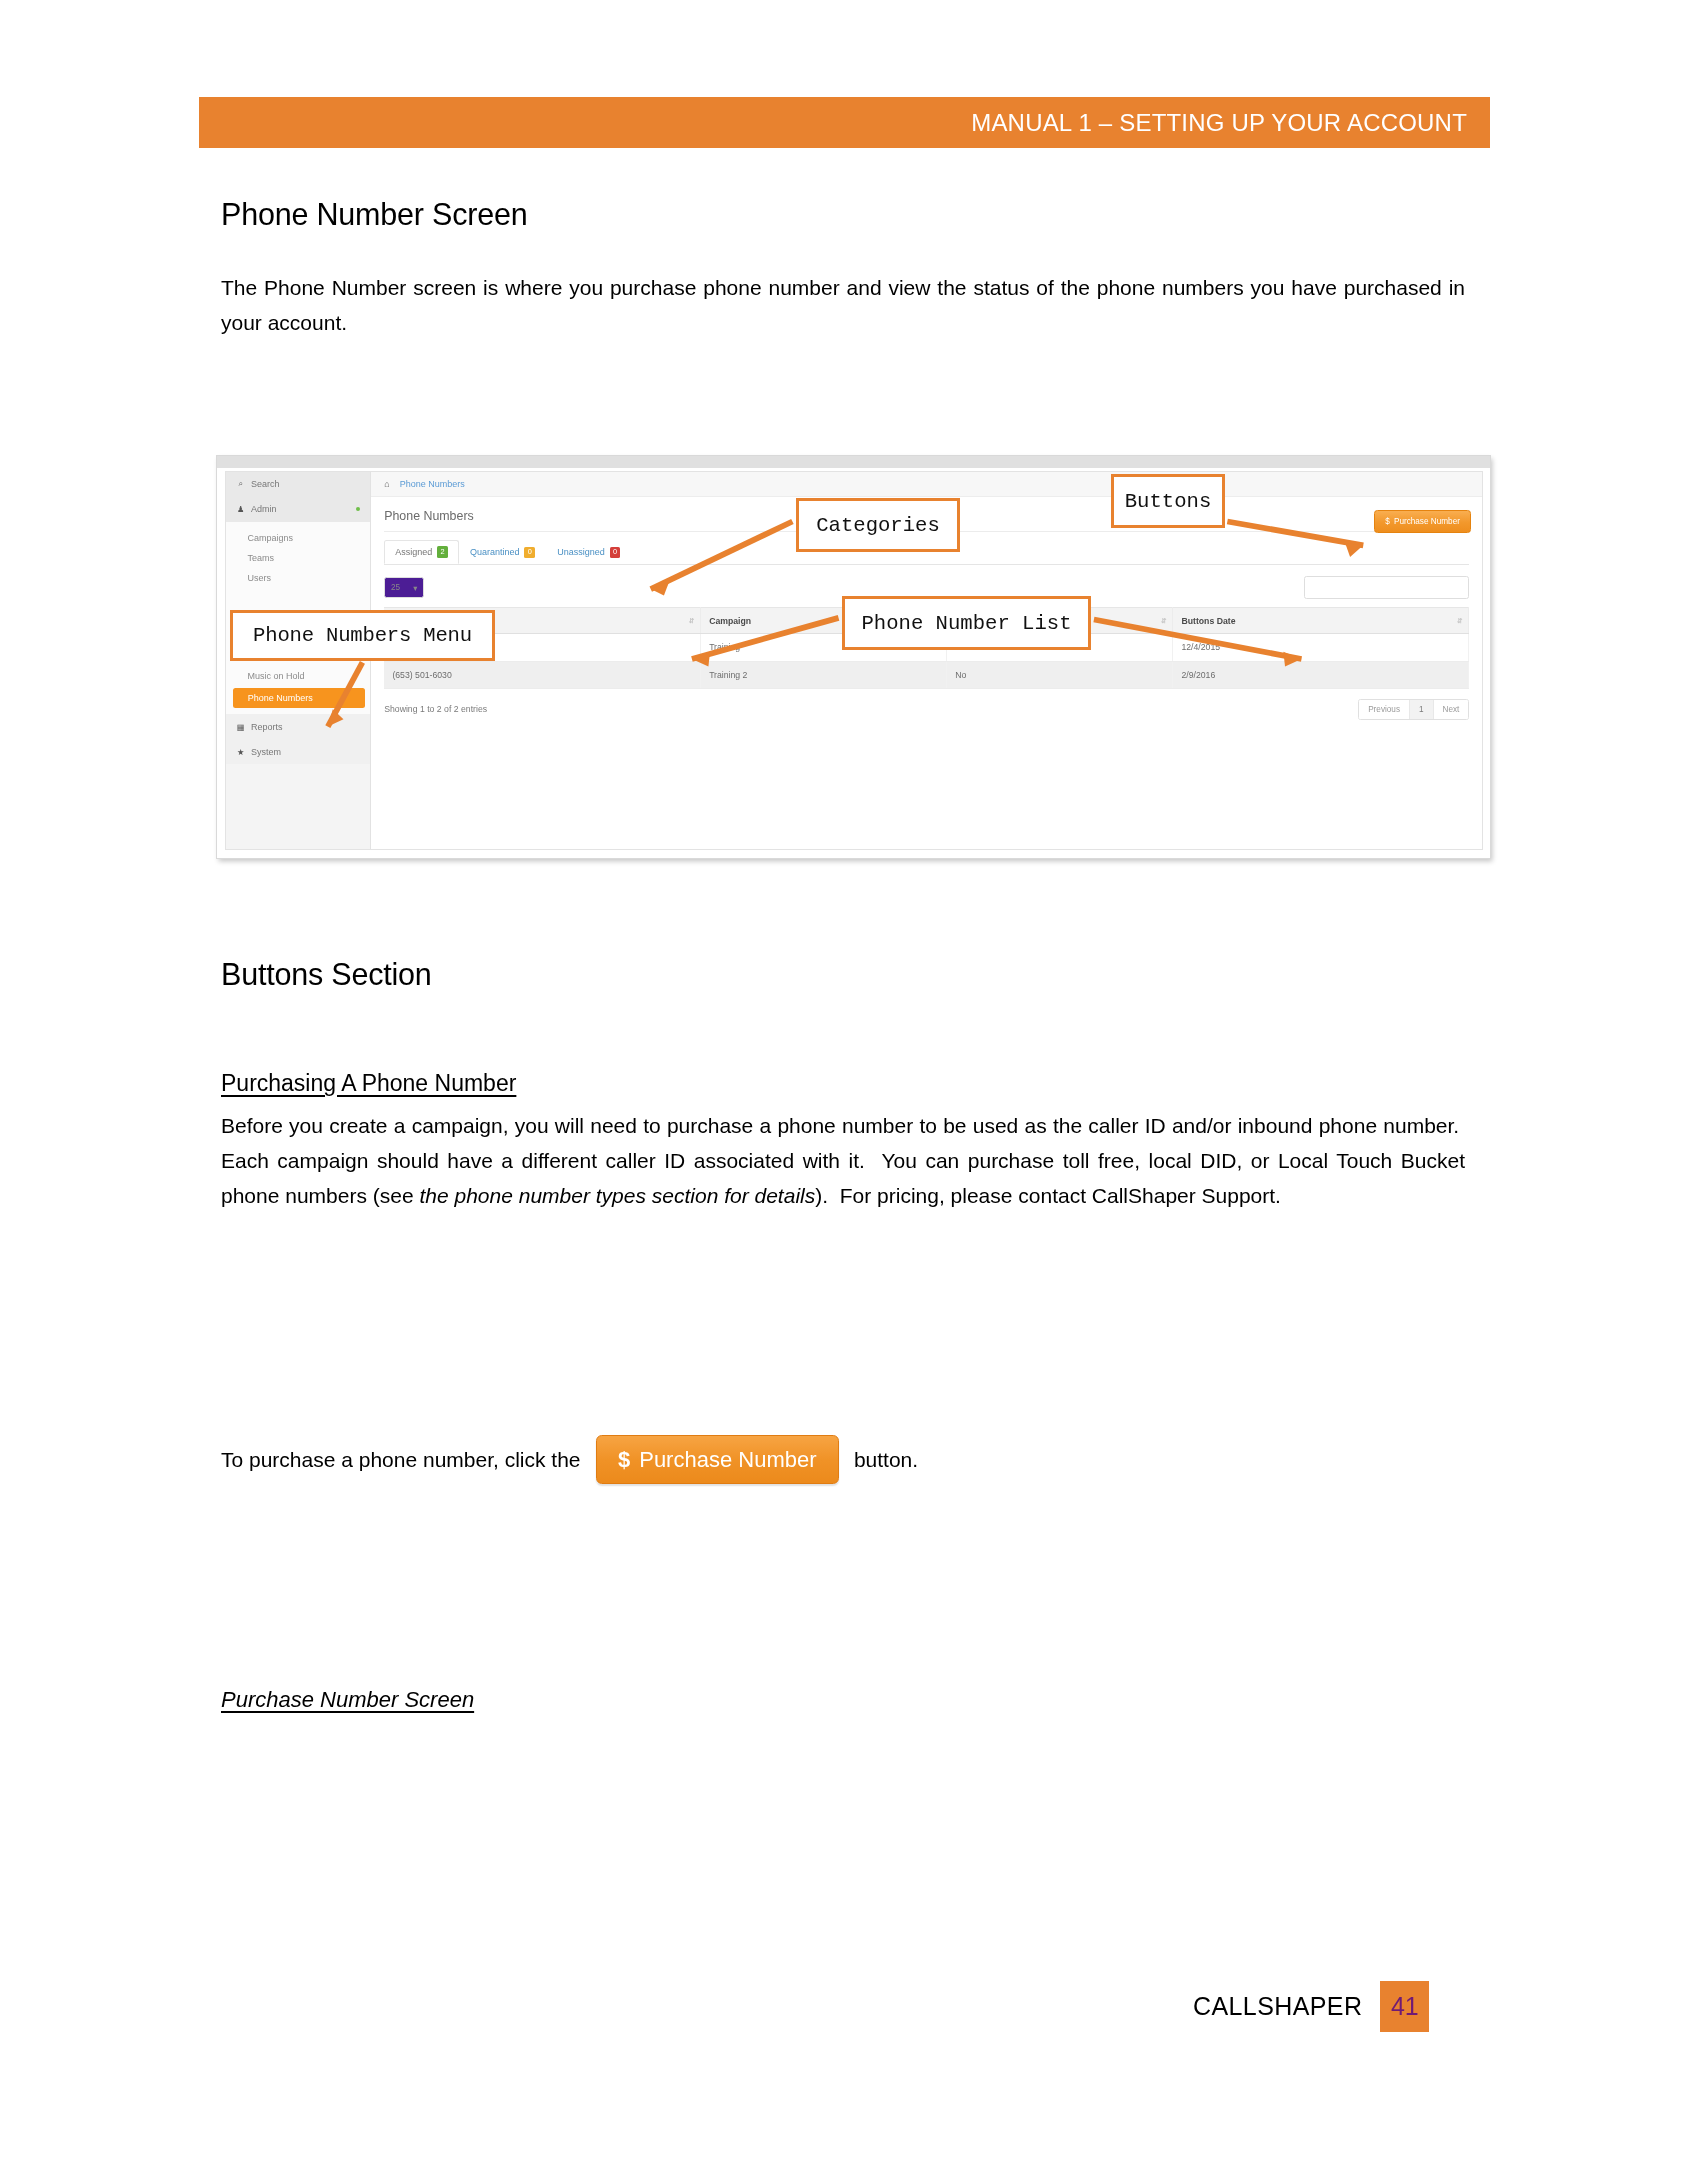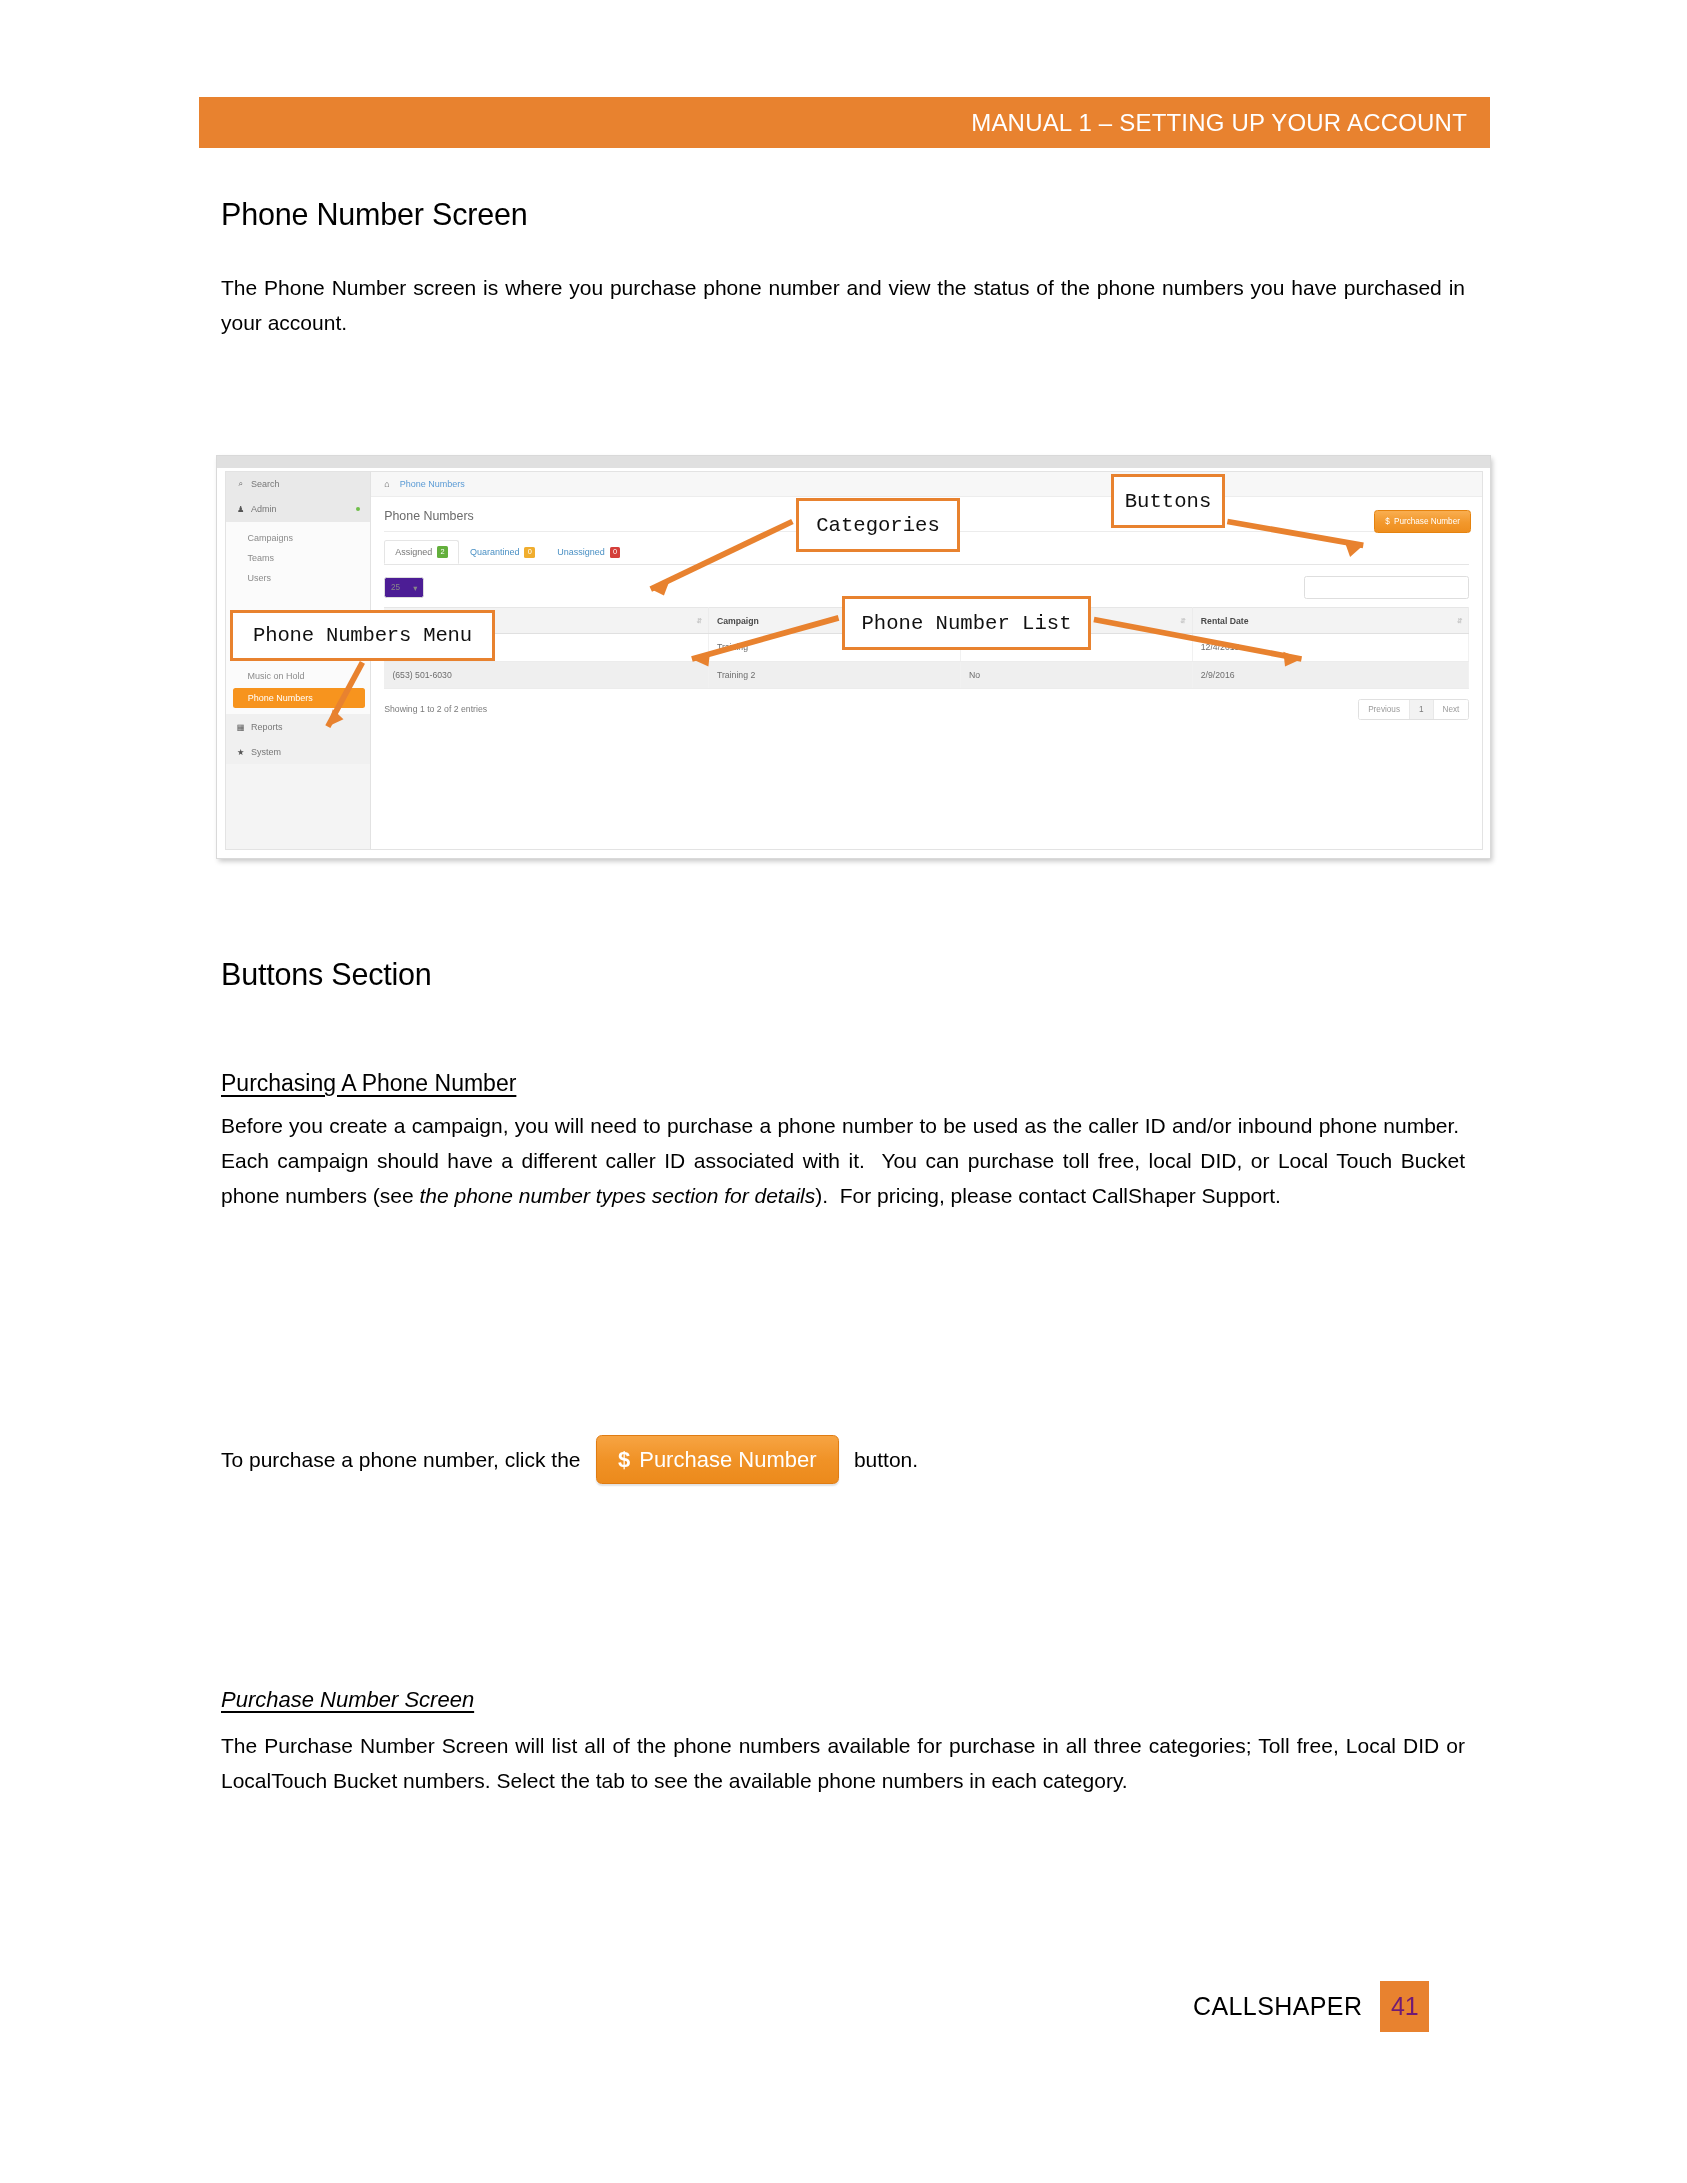--- a/index.html
+++ b/index.html
@@ -380,21 +380,21 @@
               </th>
               <th>
                 <span>Campaign</span>
                 <span class="sortic">⇵</span>
               </th>
               <th>
                 <span>CallerId?</span>
                 <span class="sortic">⇵</span>
               </th>
               <th>
-                <span>Rental Date</span>
+                <span>Buttons Date</span>
                 <span class="sortic">⇵</span>
               </th>
             </tr>
           </thead>
           <tbody>
             <tr>
               <td>(800) 306-0089</td>
               <td>Training</td>
               <td>Yes</td>
               <td>12/4/2015</td>
@@ -460,21 +460,20 @@
   <div class="purchase-line">
     <span>To purchase a phone number, click the</span>
     <span class="btn-purchase-inline">
       <span class="dollar">$</span>
       <span>Purchase Number</span>
     </span>
     <span>button.</span>
   </div>
 
   <div class="h3 sub-2">Purchase Number Screen</div>
-  <div class="para p-screen">The Purchase Number Screen will list all of the phone numbers available for purchase in all three categories; Toll free, Local DID or LocalTouch Bucket numbers.  Select the tab to see the available phone numbers in each category.</div>
 
   <div style="position:absolute; left:1193px; top:1981px; display:flex; align-items:center;">
     <div style="font-size:25px; color:#000; letter-spacing:0.4px;">CALLSHAPER</div>
     <div style="margin-left:18px; width:49px; height:51px; background:#E8822F; color:#701a75; font-size:25px; display:flex; align-items:center; justify-content:center;">41</div>
   </div>
 
 </div>
 
 
 </body></html>

